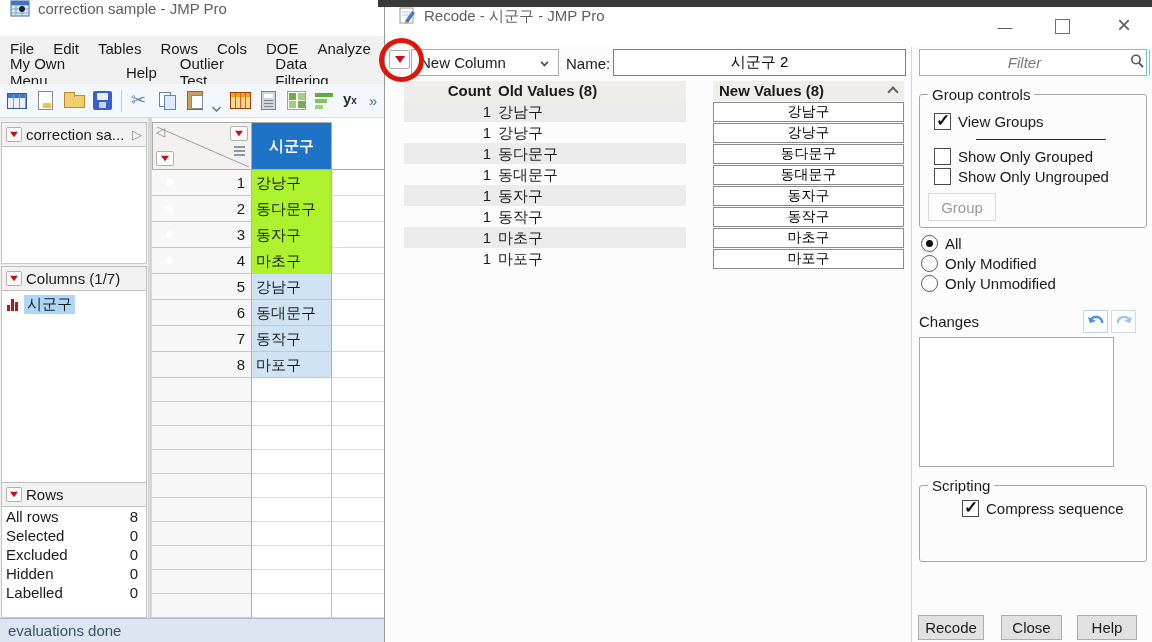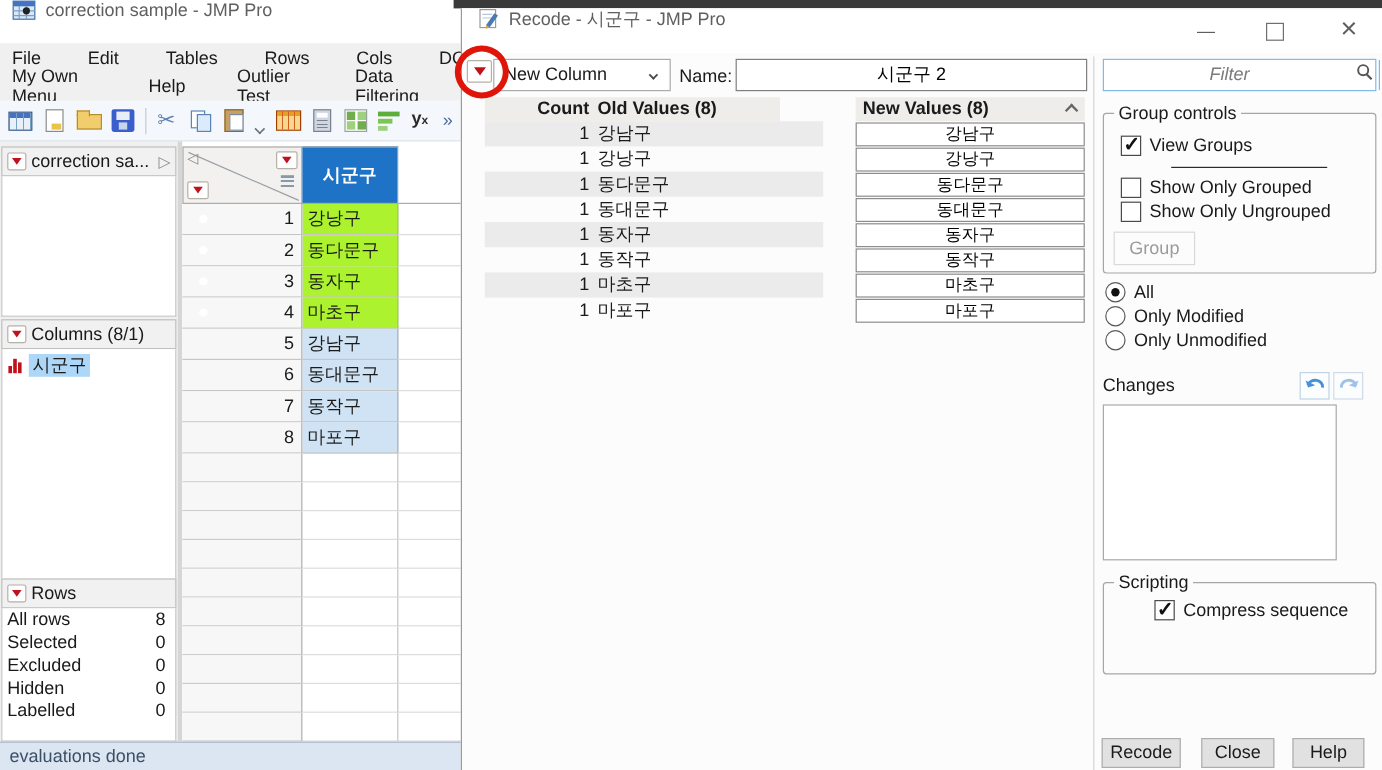--- a/index.html
+++ b/index.html
@@ -27,21 +27,21 @@
   input { font-family:inherit;text-align:center; }
   input::placeholder { font-style:italic; color:#7a7a7a; }
 
   
   #main-window { position:absolute; left:0; top:0; width:384px; height:642px; background:#fff; }
   #mw-titlebar { position:absolute; left:0; top:0; width:384px; height:36px; background:#fff;
     display:flex; }
   #mw-title-icon { margin:0 8px 0 10px; }
   #mw-title { font-size:15px; color:#5f5f5f; }
   #mw-menur1, #mw-menur2 { position:absolute; left:0; width:384px; height:24px; background:#f0f0f0;
-    display:flex; align-items:center; padding-left:10px; font-size:15px;gap:20px; }
+    display:flex; align-items:center; padding-left:10px; font-size:15px; }
   #mw-menur1 { top:36px; }
   #mw-menur2 { top:60px; }
   #mw-menur1 span { margin-right:19px; }
   #mw-menur2 span { margin-right:23px; }
   #mw-toolbar { position:absolute; left:0; top:84px; width:384px; height:34px; background:#f4f7fb;
     border-bottom:1px solid #d8dde4; display:flex; align-items:center; }
   .grip { width:3px; height:22px; margin:0 3px 0 2px;
     background:repeating-linear-gradient(to bottom,#9aa7b8 0 2px, transparent 2px 4px); }
   .tsep { width:1px; height:22px; background:#c5cbd4; margin:0 4px; flex:none; }
   .icon24 { width:24px; height:24px; position:relative; flex:none; margin:0 2px; }
@@ -168,21 +168,21 @@
   #rc-vdiv { position:absolute; left:526px; top:40px; width:1px; height:595px; background:#d5d5d5; }
 
   #rc-filter-wrap { position:absolute; left:534px; top:42px; width:228px; height:27px; background:#fff;
     border:1px solid #7fbbe8; display:flex; align-items:center; }
   #rc-filter { flex:1; height:23px; border:none; outline:none; font-size:15px; padding:0 5px; }
   #rc-filter-mag { flex:none; margin-right:4px; }
   #rc-filter-dd { flex:none; width:16px; height:25px; border-left:1px solid #7fbbe8;
     display:flex; align-items:center; justify-content:center; }
 
   
-  #rc-headA { position:absolute; left:19px; top:74px; width:246px; height:20px; background:#efedea;
+  #rc-headA { position:absolute; left:19px; top:74px; width:282px; height:20px; background:#efedea;
     display:flex; font-size:15px; font-weight:bold; line-height:20px; }
   #rc-headA .h-cnt { width:87px; text-align:right; }
   #rc-headA .h-old { padding-left:7px; }
   #rc-headB { position:absolute; left:328px; top:74px; width:191px; height:20px; background:#efedea;
     font-size:15px; font-weight:bold; line-height:20px; padding-left:6px; }
   #rc-sort { position:absolute; left:504px; top:81px; width:8px; height:8px;
     border-left:2px solid #666; border-top:2px solid #666; transform:rotate(45deg); }
   #rc-rows { position:absolute; left:19px; top:94px; width:500px; }
   .rcrow { display:flex; height:21px; align-items:center; }
   .rcrow .stripe { width:282px; height:21px; display:flex; font-size:15px; line-height:21px; }
@@ -313,21 +313,21 @@
         </span>
       <span>correction sa...</span>
       <span id="panel-expand">▷</span>
     </div>
     <div id="pb1" class="panel-body"></div>
 
     <div id="ph2" class="panel-header">
       <span class="redtri-btn">
           <span class="redtri"></span>
         </span>
-      <span>Columns (8/1)</span>
+      <span>Columns (1/7)</span>
     </div>
     <div id="pb2" class="panel-body">
       <div id="col-item">
         <span class="hist-icon">
             <i class="h1"></i>
             <i class="h2"></i>
             <i class="h3"></i>
           </span>
         <span class="sel-label">시군구</span>
       </div>

